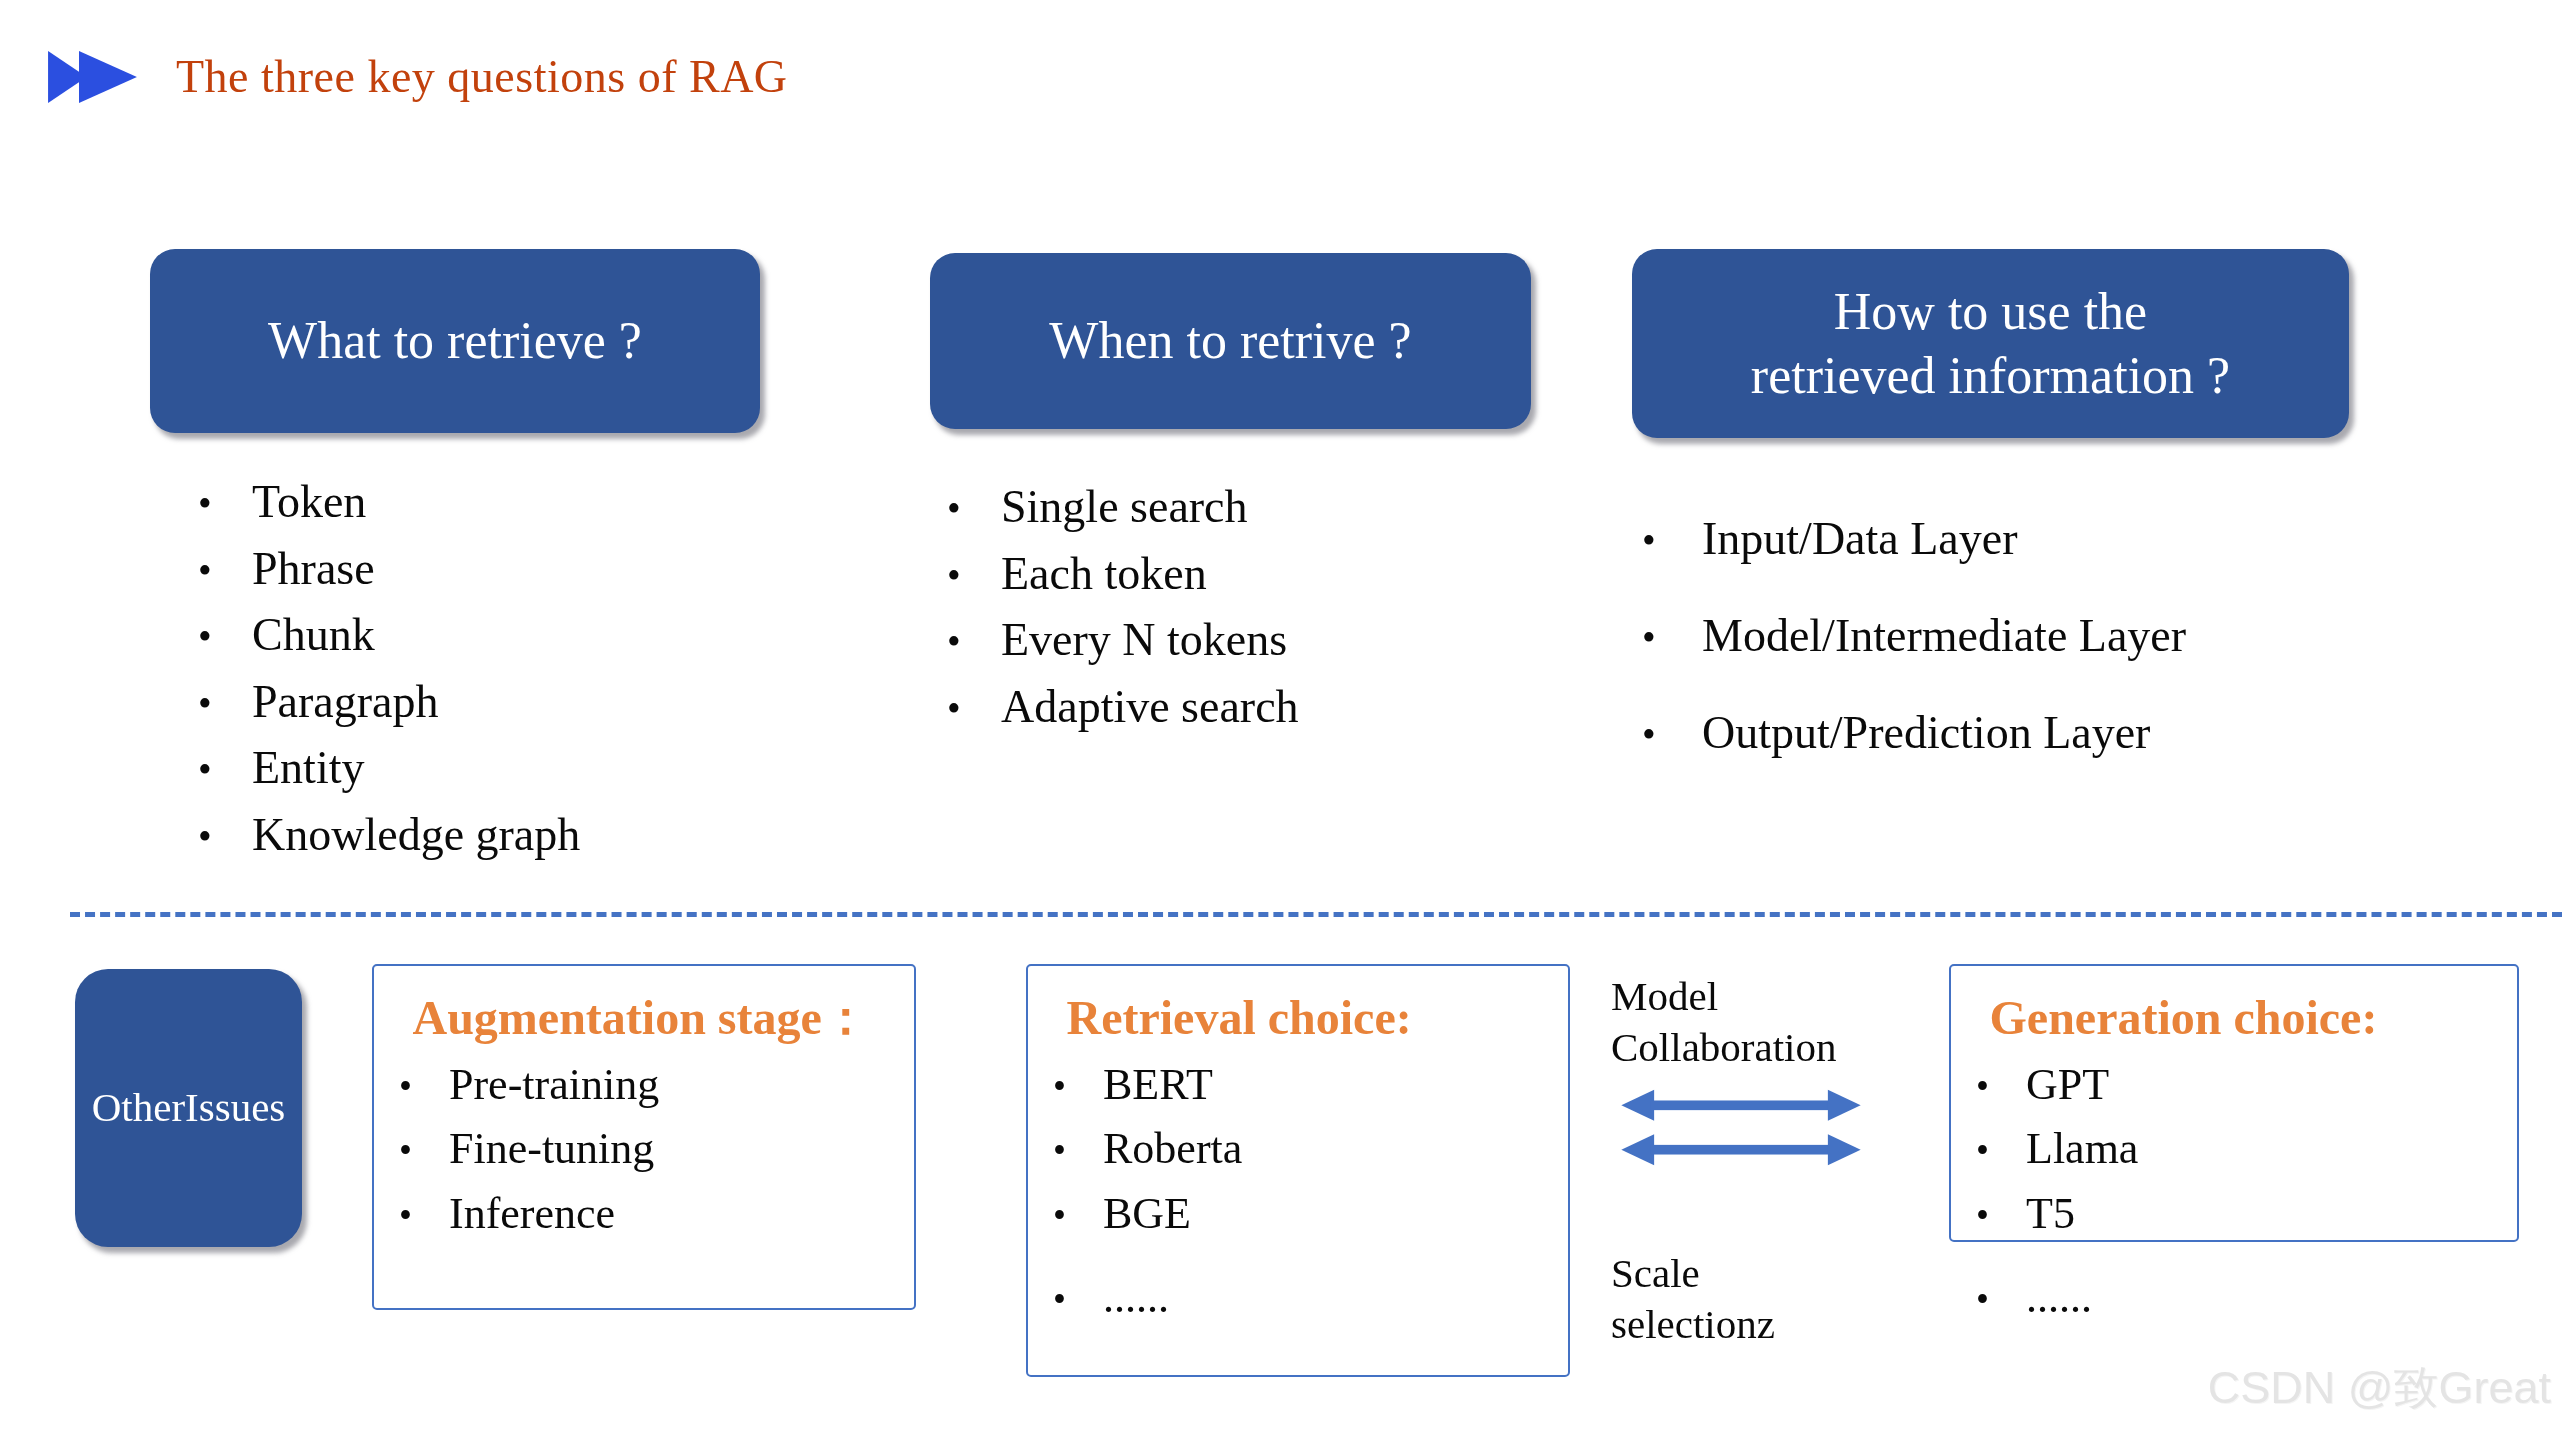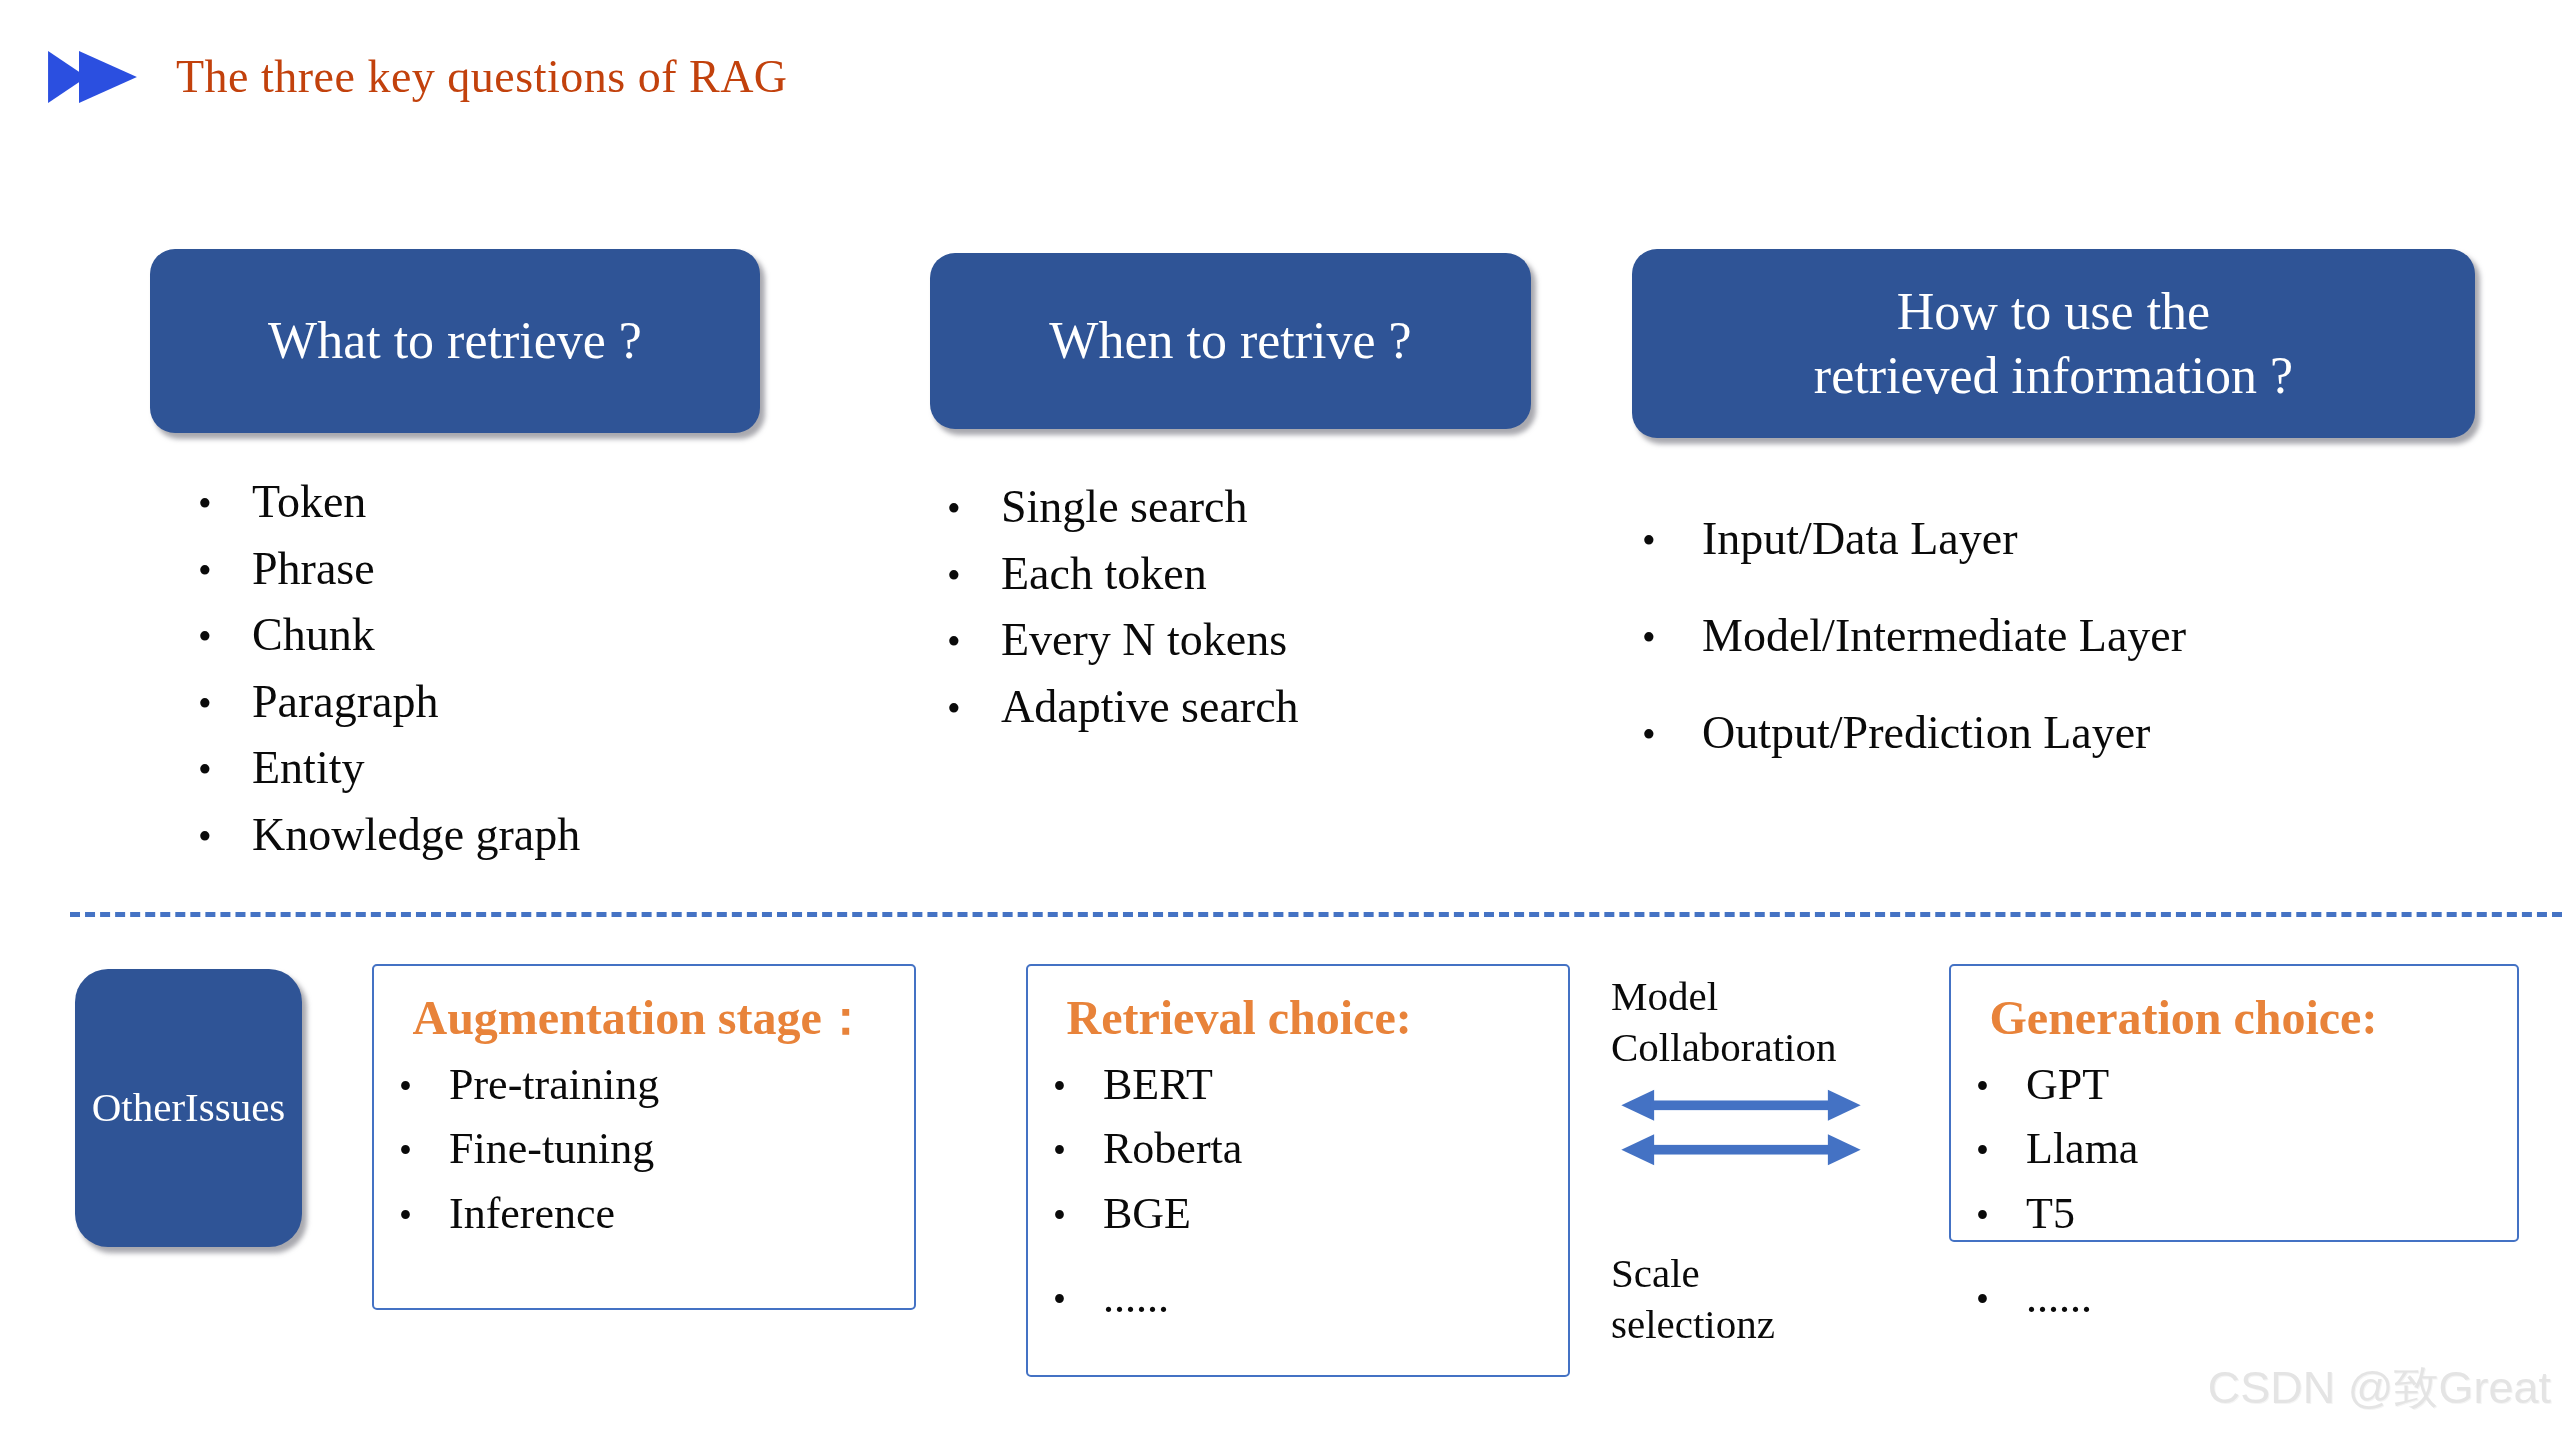--- a/index.html
+++ b/index.html
@@ -52,21 +52,21 @@
     align-items: center;
     justify-content: center;
     text-align: center;
     font-size: 52px;
     line-height: 1.22;
     padding: 0 17.4px;
     box-sizing: border-box;
   }
   #qbox-1 { left: 150px;  top: 249px; width: 610px; height: 184px; }
   #qbox-2 { left: 930px;  top: 253px; width: 601px; height: 176px; }
-  #qbox-3 { left: 1632px; top: 249px; width: 843px; height: 189px; }
+  #qbox-3 { left: 1632px; top: 249px; width: 717px; height: 189px; }
 
   
   .toplist {
     position: absolute;
     font-size: 46px;
     color: #0a0a0a;
   }
   #toplist-1 { left: 198px;  top: 475px; }
   #toplist-2 { left: 947px;  top: 480px; }
   #toplist-3 { left: 1642px; top: 512px; }

